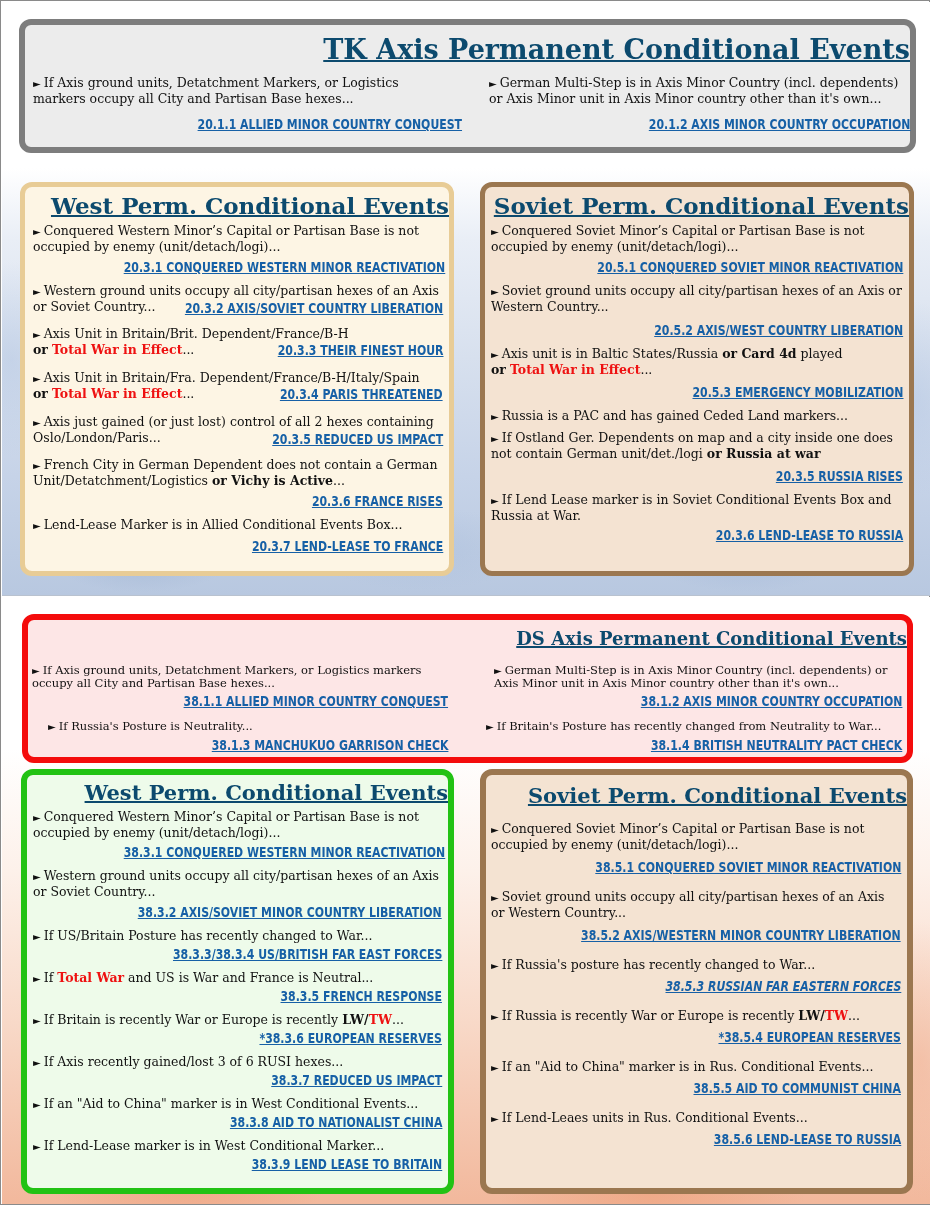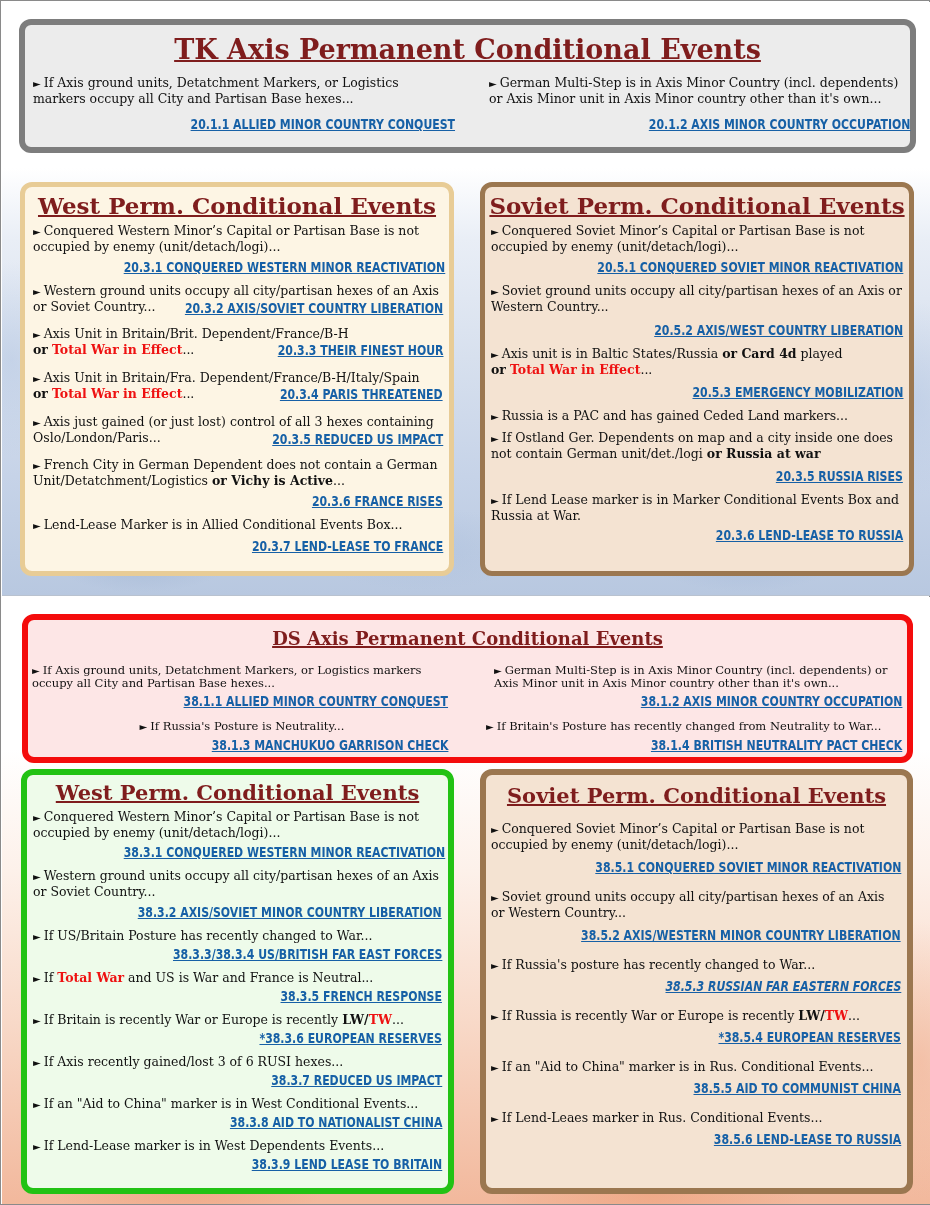--- a/index.html
+++ b/index.html
@@ -23,21 +23,21 @@
     .bg-ds { position: absolute; left: 1px; top: 596px; width: 928px; height: 607px;
       background: linear-gradient(180deg, #ffffff 0%, #ffffff 25%, #fdf1ea 45%, #f8d9c8 70%, #f2b89c 100%); }
     .bg-ds::after { content: ""; position: absolute; left: 0; top: 250px; width: 100%; height: 357px;
       background:
         radial-gradient(ellipse 200px 60px at 20% 95%, rgba(235,150,110,0.45), transparent 70%),
         radial-gradient(ellipse 220px 70px at 70% 97%, rgba(235,150,110,0.45), transparent 70%),
         radial-gradient(ellipse 80px 200px at 99% 60%, rgba(240,175,145,0.5), transparent 70%); }
 
     .box { position: absolute; border-radius: 12px; z-index: 2; }
     .box-title { font-family: "DejaVu Serif", serif; font-weight: bold; text-decoration: underline;
-      text-align: center; color: #7f1d1d; text-decoration-thickness: 2px; }
+      text-align: right; color: #0c4a6e; text-decoration-thickness: 2px; }
     .item { position: relative; font-size: 12.5px; line-height: 15px; }
     .cond { display: block; }
     .arrow { font-size: 10px; margin-right: 3px; }
     .link { font-family: "DejaVu Sans", sans-serif; color: #1660a6; font-weight: bold;
       text-decoration: underline; text-transform: uppercase; letter-spacing: 0px;
       font-size: 14px; transform: scaleX(0.78); transform-origin: right center;
       white-space: nowrap; display: inline-block; cursor: pointer; }
     .link-row { text-align: right; height: 20px; line-height: 20px; }
     .red { color: #ee1111; font-weight: bold; }
     .b { font-weight: bold; }
@@ -72,21 +72,21 @@
 
 <div class="page">
   <div class="bg-tk"></div>
   <div class="bg-ds"></div>
 
   <div class="box" id="tk-axis">
     <div class="box-title">TK Axis Permanent Conditional Events</div>
     <div class="item" style="position:absolute;left:8px;top:50px;width:395px;">
       <span class="cond"><span class="arrow">►</span><span>If Axis ground units, Detatchment Markers, or Logistics markers occupy all City and Partisan Base hexes...</span></span>
     </div>
-    <div class="link-row" style="position:absolute;left:17px;top:89px;width:413px;">
+    <div class="link-row" style="position:absolute;left:24px;top:89px;width:413px;">
       <span class="link">20.1.1 ALLIED MINOR COUNTRY CONQUEST</span>
     </div>
     <div class="item" style="position:absolute;left:464px;top:50px;width:420px;">
       <span class="cond"><span class="arrow">►</span><span>German Multi-Step is in Axis Minor Country (incl. dependents) or Axis Minor unit in Axis Minor country other than it's own...</span></span>
     </div>
     <div class="link-row" style="position:absolute;left:464px;top:89px;width:421px;">
       <span class="link">20.1.2 AXIS MINOR COUNTRY OCCUPATION</span>
     </div>
   </div>
 
@@ -103,21 +103,21 @@
       </div>
       <div class="item" style="margin-top:8px;">
         <span class="cond"><span class="arrow">►</span><span>Axis Unit in Britain/Brit. Dependent/France/B-H</span><br><span class="b">or</span> <span class="red">Total War in Effect</span><span>...</span></span>
         <div class="link-row" style="margin-top:-17px;"><span class="link">20.3.3 THEIR FINEST HOUR</span></div>
       </div>
       <div class="item" style="margin-top:10px;">
         <span class="cond"><span class="arrow">►</span><span>Axis Unit in Britain/Fra. Dependent/France/B-H/Italy/Spain</span><br><span class="b">or</span> <span class="red">Total War in Effect</span><span>...</span></span>
         <div class="link-row" style="margin-top:-17px;"><span class="link">20.3.4 PARIS THREATENED</span></div>
       </div>
       <div class="item" style="margin-top:10px;">
-        <span class="cond"><span class="arrow">►</span><span>Axis just gained (or just lost) control of all 3 hexes containing Oslo/London/Paris...</span></span>
+        <span class="cond"><span class="arrow">►</span><span>Axis just gained (or just lost) control of all 2 hexes containing Oslo/London/Paris...</span></span>
         <div class="link-row" style="margin-top:-16px;"><span class="link">20.3.5 REDUCED US IMPACT</span></div>
       </div>
       <div class="item" style="margin-top:8px;">
         <span class="cond"><span class="arrow">►</span><span>French City in German Dependent does not contain a German Unit/Detatchment/Logistics</span> <span class="b">or Vichy is Active</span><span>...</span></span>
         <div class="link-row" style="margin-top:3px;"><span class="link">20.3.6 FRANCE RISES</span></div>
       </div>
       <div class="item" style="margin-top:6px;">
         <span class="cond"><span class="arrow">►</span><span>Lend-Lease Marker is in Allied Conditional Events Box...</span></span>
         <div class="link-row" style="margin-top:3px;"><span class="link">20.3.7 LEND-LEASE TO FRANCE</span></div>
       </div>
@@ -140,41 +140,41 @@
         <div class="link-row" style="margin-top:5px;"><span class="link">20.5.3 EMERGENCY MOBILIZATION</span></div>
       </div>
       <div class="item" style="margin-top:6px;">
         <span class="cond"><span class="arrow">►</span><span>Russia is a PAC and has gained Ceded Land markers...</span></span>
       </div>
       <div class="item" style="margin-top:6px;">
         <span class="cond"><span class="arrow">►</span><span>If Ostland Ger. Dependents on map and a city inside one does not contain German unit/det./logi</span> <span class="b">or Russia at war</span></span>
         <div class="link-row" style="margin-top:5px;"><span class="link">20.3.5 RUSSIA RISES</span></div>
       </div>
       <div class="item" style="margin-top:6px;">
-        <span class="cond"><span class="arrow">►</span><span>If Lend Lease marker is in Marker Conditional Events Box and Russia at War.</span></span>
+        <span class="cond"><span class="arrow">►</span><span>If Lend Lease marker is in Soviet Conditional Events Box and Russia at War.</span></span>
         <div class="link-row" style="margin-top:2px;"><span class="link">20.3.6 LEND-LEASE TO RUSSIA</span></div>
       </div>
     </div>
   </div>
 
   <div class="box" id="ds-axis">
     <div class="box-title">DS Axis Permanent Conditional Events</div>
     <div class="item" style="position:absolute;left:4px;top:44px;width:420px;">
       <span class="cond"><span class="arrow">►</span><span>If Axis ground units, Detatchment Markers, or Logistics markers occupy all City and Partisan Base hexes...</span></span>
     </div>
     <div class="link-row" style="position:absolute;left:4px;top:71px;width:416px;">
       <span class="link">38.1.1 ALLIED MINOR COUNTRY CONQUEST</span>
     </div>
     <div class="item" style="position:absolute;left:466px;top:44px;width:412px;">
       <span class="cond"><span class="arrow">►</span><span>German Multi-Step is in Axis Minor Country (incl. dependents) or Axis Minor unit in Axis Minor country other than it's own...</span></span>
     </div>
     <div class="link-row" style="position:absolute;left:466px;top:71px;width:408px;">
       <span class="link">38.1.2 AXIS MINOR COUNTRY OCCUPATION</span>
     </div>
-    <div class="item" style="position:absolute;left:4px;top:100px;width:420px;text-align:center;">
+    <div class="item" style="position:absolute;left:20px;top:100px;width:420px;">
       <span class="cond"><span class="arrow">►</span><span>If Russia's Posture is Neutrality...</span></span>
     </div>
     <div class="link-row" style="position:absolute;left:4px;top:115px;width:416px;">
       <span class="link">38.1.3 MANCHUKUO GARRISON CHECK</span>
     </div>
     <div class="item" style="position:absolute;left:458px;top:100px;width:420px;">
       <span class="cond"><span class="arrow">►</span><span>If Britain's Posture has recently changed from Neutrality to War...</span></span>
     </div>
     <div class="link-row" style="position:absolute;left:458px;top:115px;width:416px;">
       <span class="link">38.1.4 BRITISH NEUTRALITY PACT CHECK</span>
@@ -206,21 +206,21 @@
       </div>
       <div class="item" style="margin-top:6px;">
         <span class="cond"><span class="arrow">►</span><span>If Axis recently gained/lost 3 of 6 RUSI hexes...</span></span>
         <div class="link-row" style="margin-top:0px;"><span class="link">38.3.7 REDUCED US IMPACT</span></div>
       </div>
       <div class="item" style="margin-top:6px;">
         <span class="cond"><span class="arrow">►</span><span>If an "Aid to China" marker is in West Conditional Events...</span></span>
         <div class="link-row" style="margin-top:0px;"><span class="link">38.3.8 AID TO NATIONALIST CHINA</span></div>
       </div>
       <div class="item" style="margin-top:6px;">
-        <span class="cond"><span class="arrow">►</span><span>If Lend-Lease marker is in West Dependents Events...</span></span>
+        <span class="cond"><span class="arrow">►</span><span>If Lend-Lease marker is in West Conditional Marker...</span></span>
         <div class="link-row" style="margin-top:0px;"><span class="link">38.3.9 LEND LEASE TO BRITAIN</span></div>
       </div>
     </div>
   </div>
 
   <div class="box" id="ds-soviet">
     <div class="box-title">Soviet Perm. Conditional Events</div>
     <div style="padding: 8px 6px 0 5px;">
       <div class="item">
         <span class="cond"><span class="arrow">►</span><span>Conquered Soviet Minor’s Capital or Partisan Base is not occupied by enemy (unit/detach/logi)...</span></span>
@@ -236,18 +236,18 @@
       </div>
       <div class="item" style="margin-top:12px;">
         <span class="cond"><span class="arrow">►</span><span>If Russia is recently War or Europe is recently</span> <span class="b">LW</span><span class="b">/</span><span class="red">TW</span><span>...</span></span>
         <div class="link-row" style="margin-top:3px;"><span class="link">*38.5.4 EUROPEAN RESERVES</span></div>
       </div>
       <div class="item" style="margin-top:12px;">
         <span class="cond"><span class="arrow">►</span><span>If an "Aid to China" marker is in Rus. Conditional Events...</span></span>
         <div class="link-row" style="margin-top:3px;"><span class="link">38.5.5 AID TO COMMUNIST CHINA</span></div>
       </div>
       <div class="item" style="margin-top:12px;">
-        <span class="cond"><span class="arrow">►</span><span>If Lend-Leaes marker in Rus. Conditional Events...</span></span>
+        <span class="cond"><span class="arrow">►</span><span>If Lend-Leaes units in Rus. Conditional Events...</span></span>
         <div class="link-row" style="margin-top:3px;"><span class="link">38.5.6 LEND-LEASE TO RUSSIA</span></div>
       </div>
     </div>
   </div>
 </div>
 
 </body></html>

